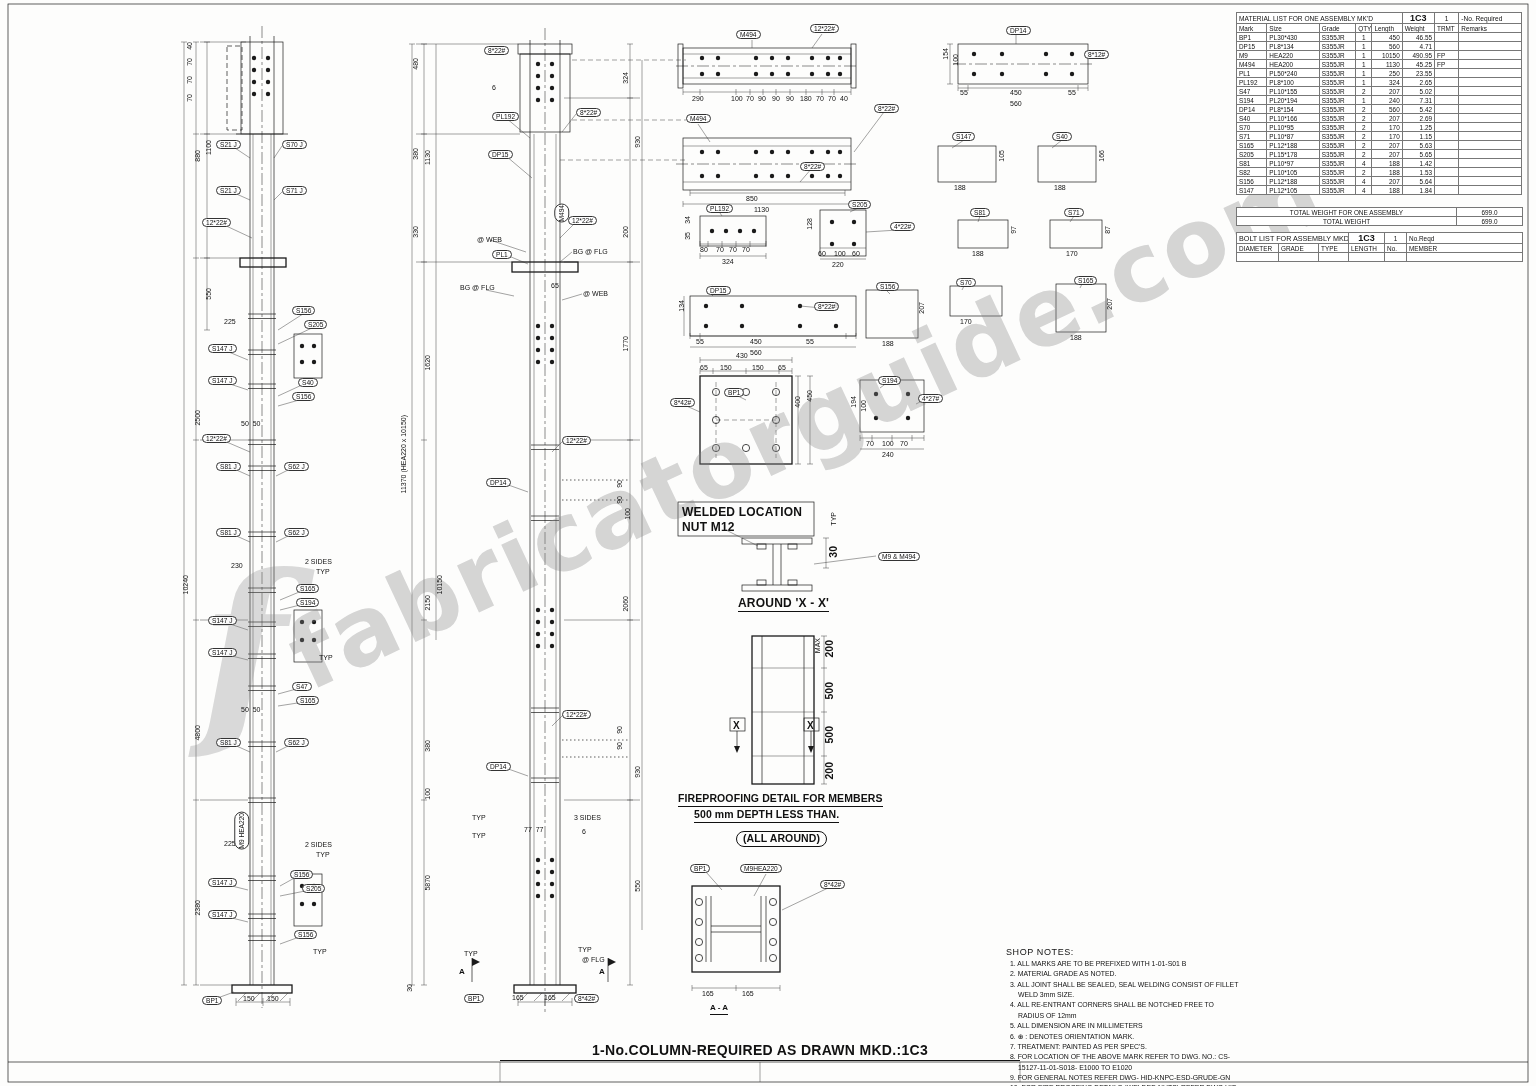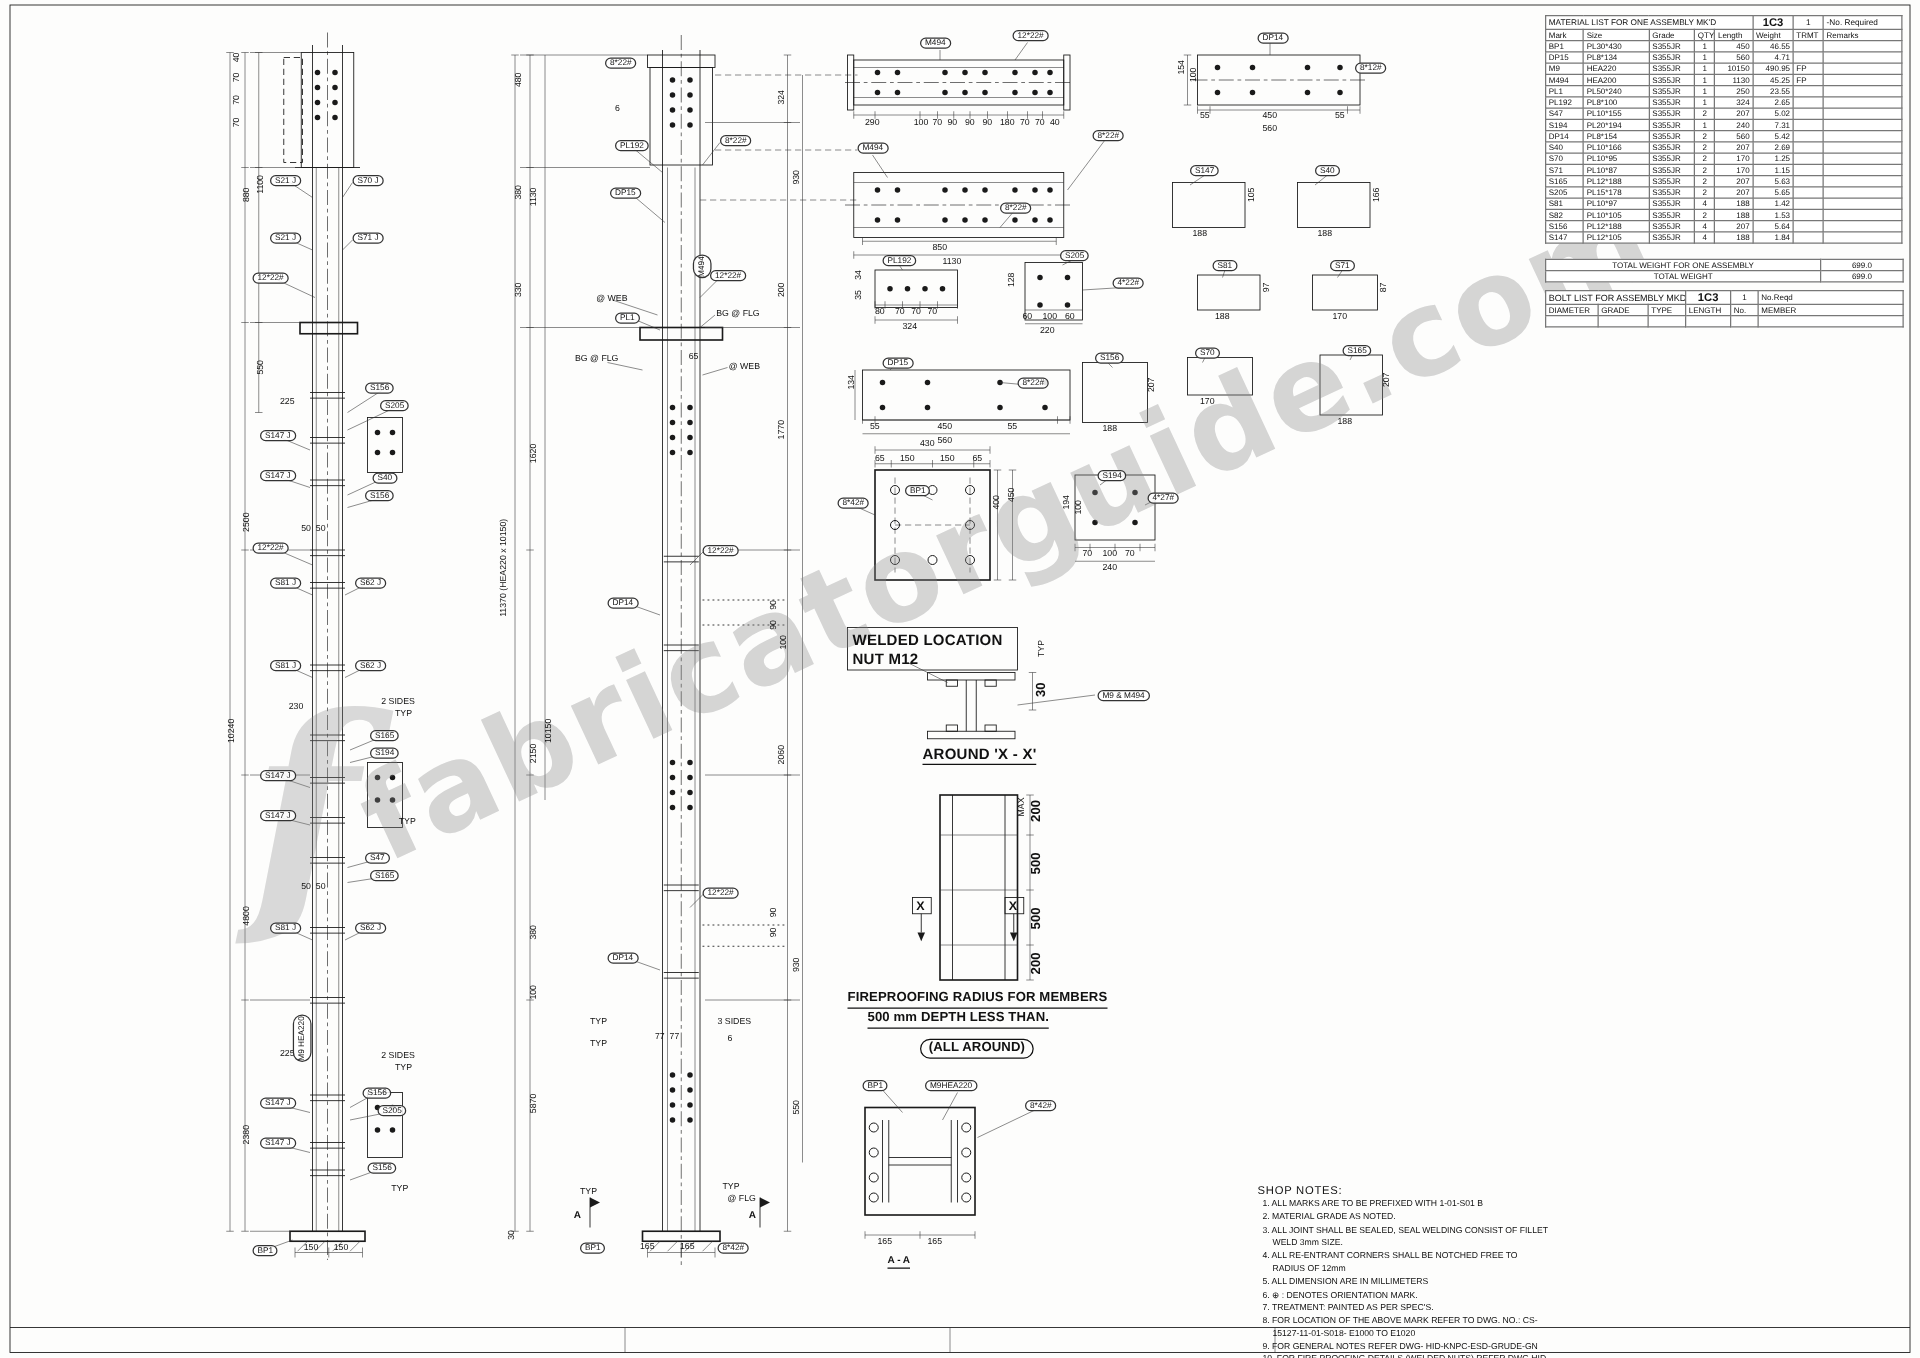--- a/index.html
+++ b/index.html
@@ -413,21 +413,21 @@
     <div class="lbl v" style="left: 830px; top: 512px;">TYP</div>
     <div class="lbl v big2" style="left: 828px; top: 546px;">30</div>
     <div class="lbl big ul" style="left: 738px; top: 597px;">AROUND 'X - X'</div>
     <div class="lbl v" style="left: 814px; top: 638px;">MAX</div>
     <div class="lbl v big2" style="left: 824px; top: 640px;">200</div>
     <div class="lbl v big2" style="left: 824px; top: 682px;">500</div>
     <div class="lbl v big2" style="left: 824px; top: 726px;">500</div>
     <div class="lbl v big2" style="left: 824px; top: 762px;">200</div>
     <div class="lbl bigx" style="left: 733px; top: 720px;">X</div>
     <div class="lbl bigx" style="left: 807px; top: 720px;">X</div>
-    <div class="lbl bigs ul" style="left: 678px; top: 793px;">FIREPROOFING RADIUS FOR MEMBERS</div>
+    <div class="lbl bigs ul" style="left: 678px; top: 793px;">FIREPROOFING DETAIL FOR MEMBERS</div>
     <div class="lbl bigs ul" style="left: 694px; top: 809px;">500 mm DEPTH LESS THAN.</div>
     <div class="lbl bigs box" style="left: 736px; top: 831px;">(ALL AROUND)</div>
     <div class="lbl" style="left: 702px; top: 990px;">165</div>
     <div class="lbl" style="left: 742px; top: 990px;">165</div>
     <div class="lbl bd ul" style="left: 710px; top: 1004px;">A - A</div>
 <div class="lbl bub" style="left: 216px; top: 140px;">S21 J</div>
     <div class="lbl bub" style="left: 282px; top: 140px;">S70 J</div>
     <div class="lbl bub" style="left: 216px; top: 186px;">S21 J</div>
     <div class="lbl bub" style="left: 282px; top: 186px;">S71 J</div>
     <div class="lbl bub" style="left: 202px; top: 218px;">12*22#</div>
@@ -770,14 +770,15 @@
       <div class="note">3. ALL JOINT SHALL BE SEALED, SEAL WELDING CONSIST OF FILLET WELD 3mm SIZE.</div>
       <div class="note">4. ALL RE-ENTRANT CORNERS SHALL BE NOTCHED FREE TO RADIUS OF 12mm</div>
       <div class="note">5. ALL DIMENSION ARE IN MILLIMETERS</div>
       <div class="note">6. ⊕  : DENOTES ORIENTATION MARK.</div>
       <div class="note">7. TREATMENT: PAINTED AS PER SPEC'S.</div>
       <div class="note">8. FOR LOCATION OF THE ABOVE MARK REFER TO DWG. NO.: CS-15127-11-01-S018- E1000 TO E1020</div>
       <div class="note">9. FOR GENERAL NOTES REFER DWG- HID-KNPC-ESD-GRUDE-GN</div>
       <div class="note">10. FOR FIRE PROOFING DETAILS (WELDED NUTS) REFER DWG HID-KNPC-ESD-GRUDE-FPS</div>
 </div>
 
+<div class="main-title">1-No.COLUMN-REQUIRED AS DRAWN MKD.:1C3</div>
 
 </div>
 
 </body></html>

